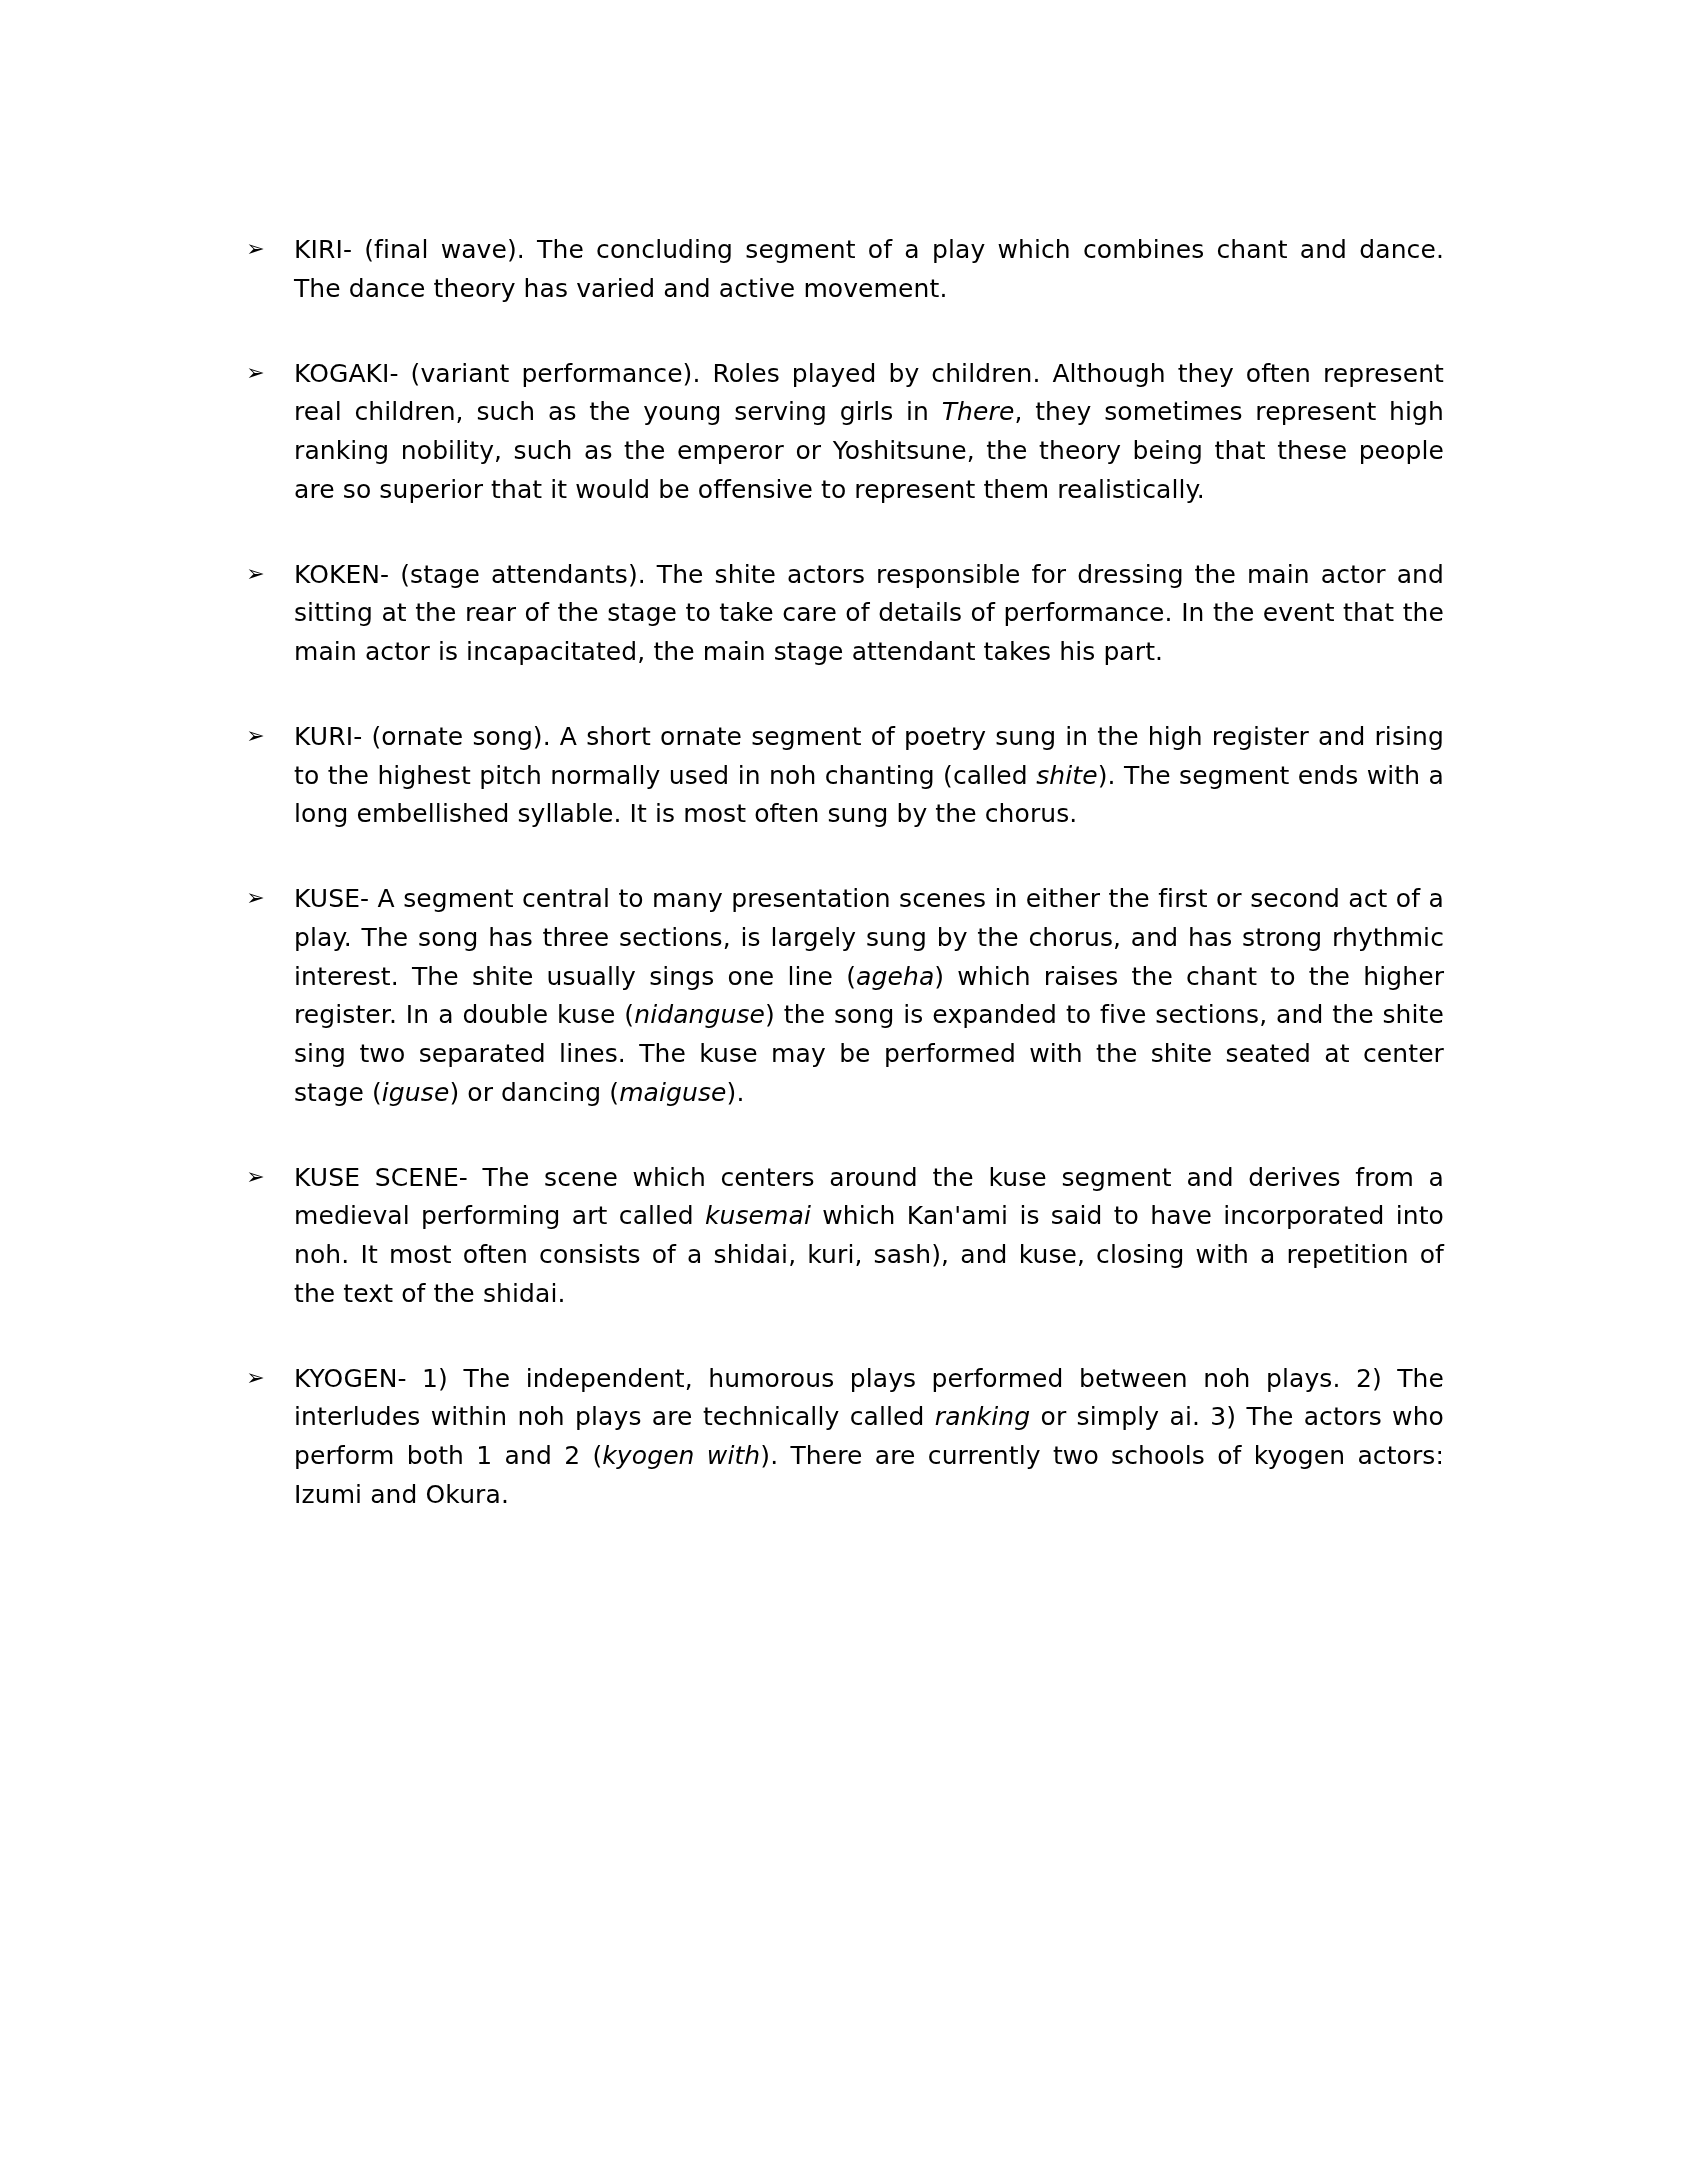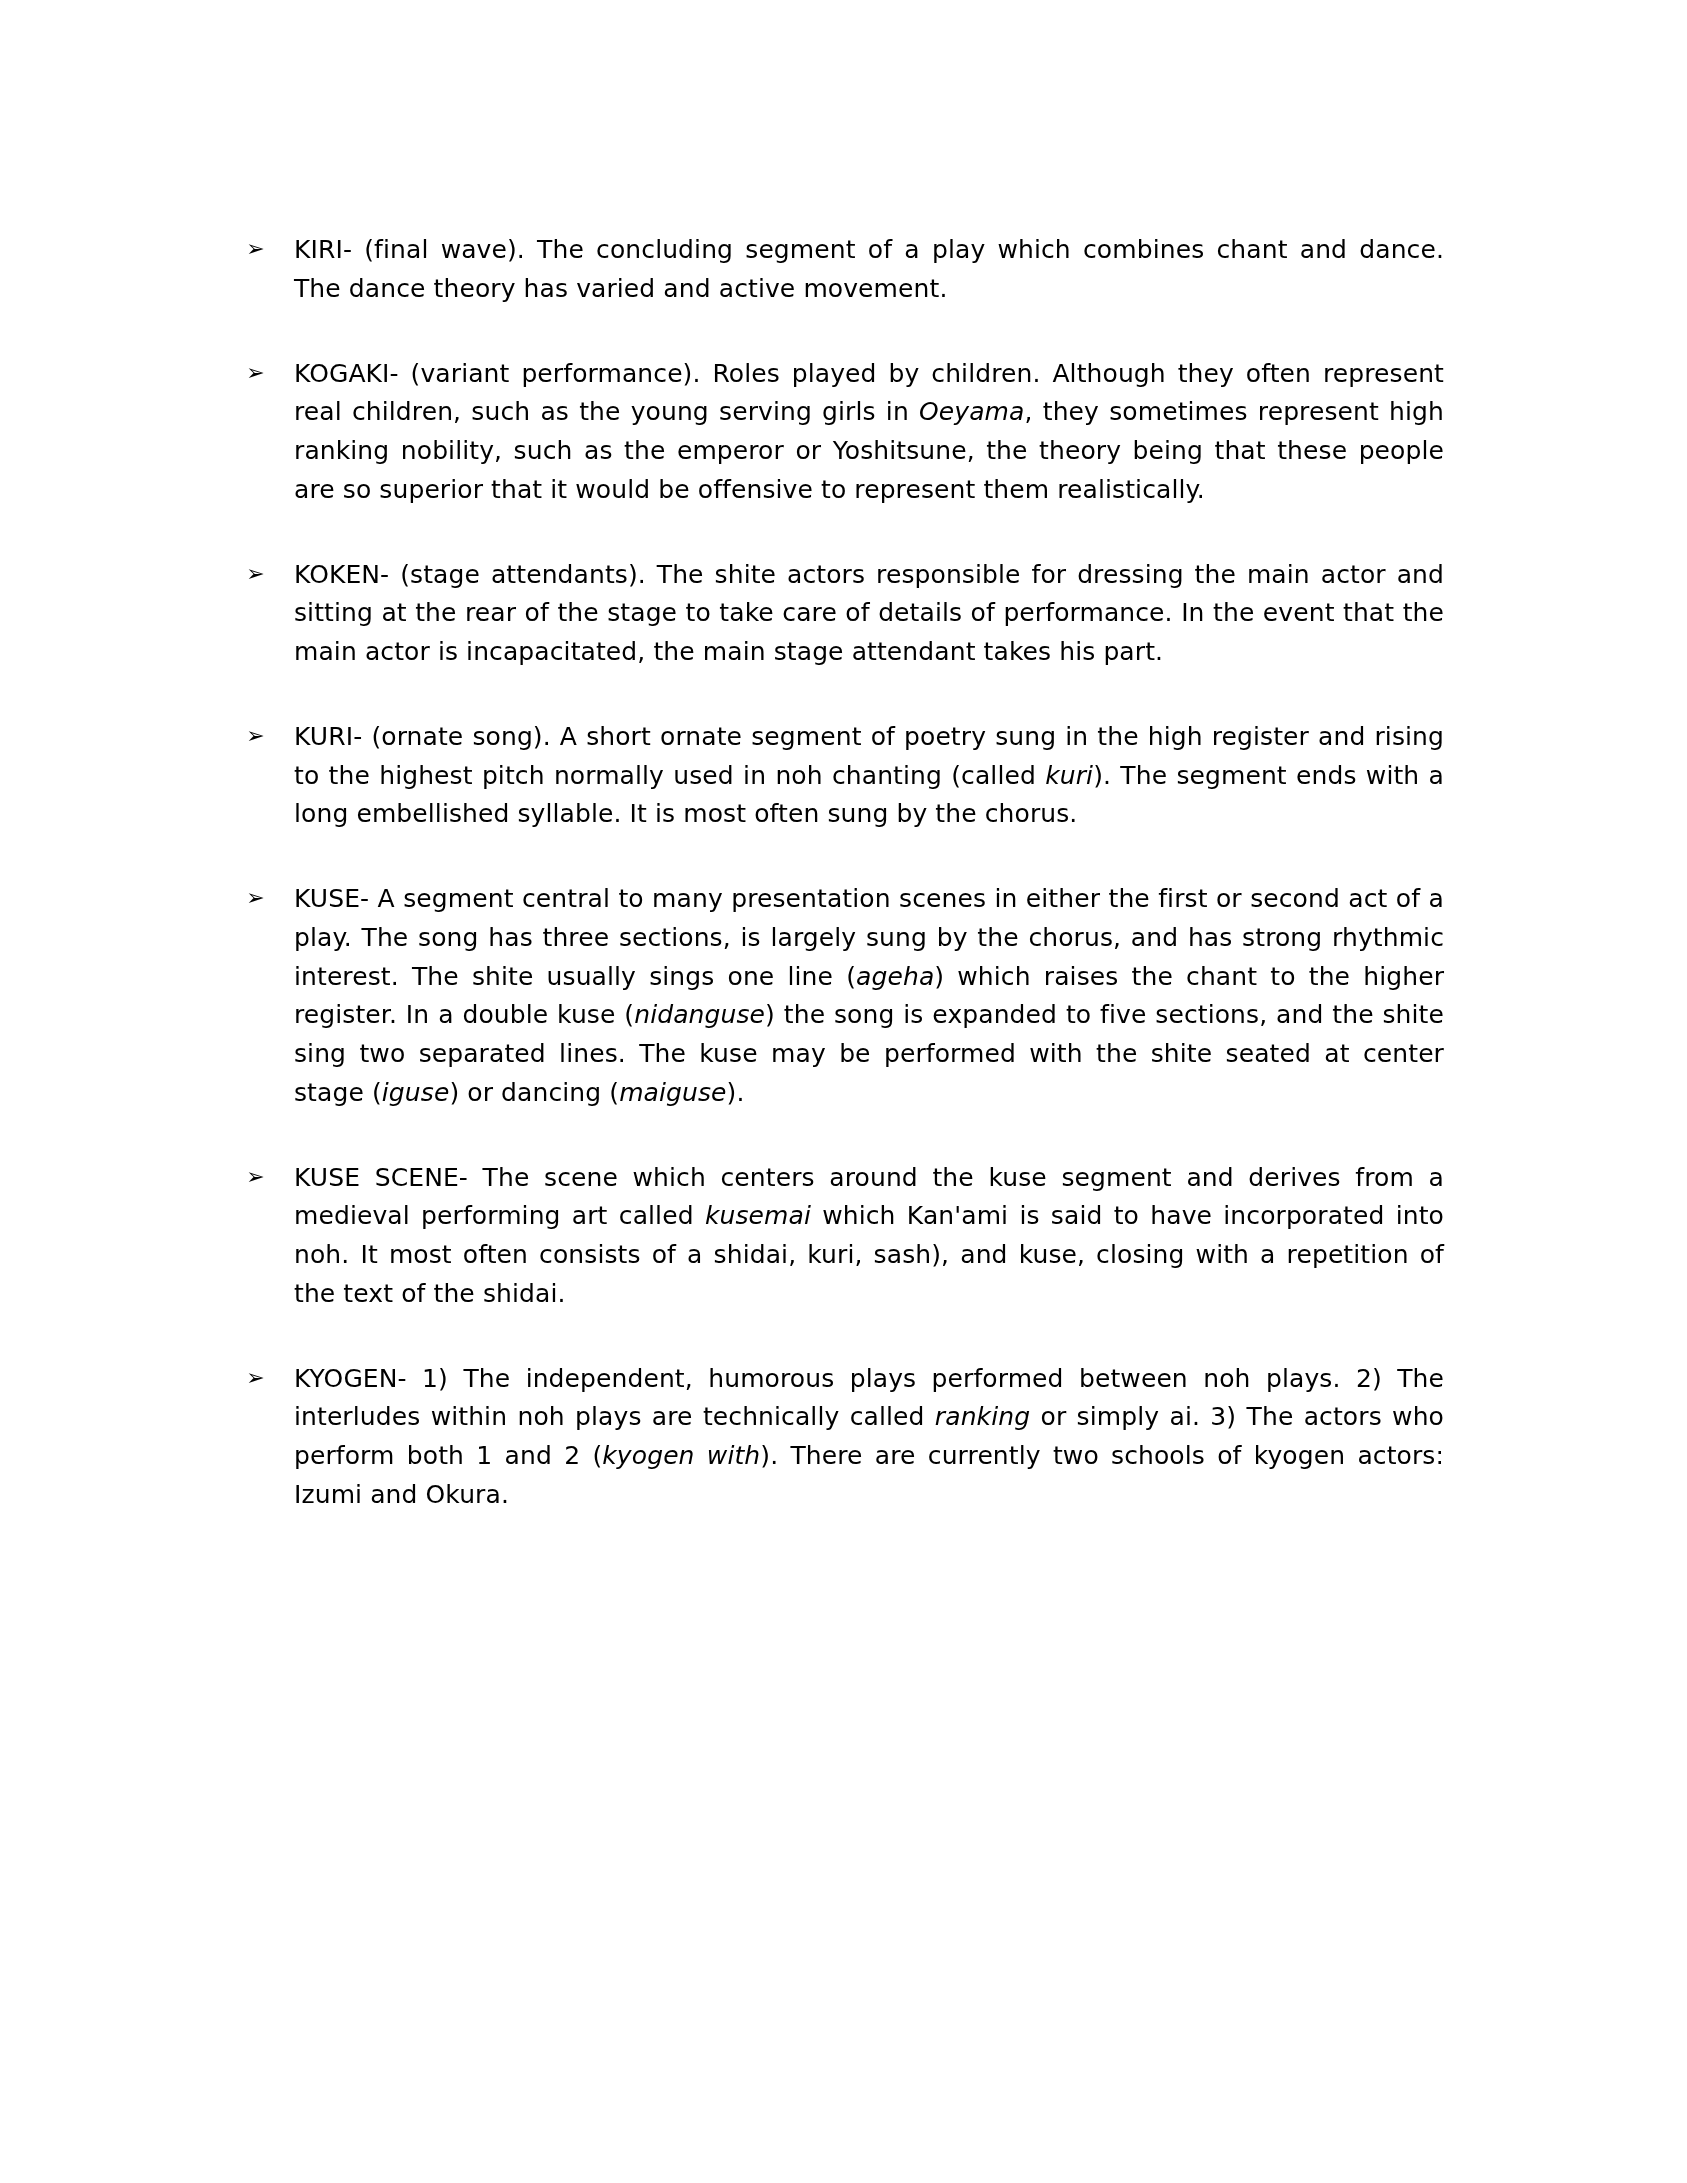--- a/index.html
+++ b/index.html
@@ -60,31 +60,31 @@
 <div class="page">
   <ul class="glossary-list">
 
     <li class="entry">
       <span class="bullet">➢</span>
       <span class="entry-text">KIRI- (final wave). The concluding segment of a play which combines chant and dance. The dance theory has varied and active movement.</span>
     </li>
 
     <li class="entry">
       <span class="bullet">➢</span>
-      <span class="entry-text">KOGAKI- (variant performance). Roles played by children. Although they often represent real children, such as the young serving girls in <i>Oeyama</i>, they sometimes represent high ranking nobility, such as the emperor or Yoshitsune, the theory being that these people are so superior that it would be offensive to represent them realistically.</span>
+      <span class="entry-text">KOGAKI- (variant performance). Roles played by children. Although they often represent real children, such as the young serving girls in <i>There</i>, they sometimes represent high ranking nobility, such as the emperor or Yoshitsune, the theory being that these people are so superior that it would be offensive to represent them realistically.</span>
     </li>
 
     <li class="entry">
       <span class="bullet">➢</span>
       <span class="entry-text">KOKEN- (stage attendants). The shite actors responsible for dressing the main actor and sitting at the rear of the stage to take care of details of performance. In the event that the main actor is incapacitated, the main stage attendant takes his part.</span>
     </li>
 
     <li class="entry">
       <span class="bullet">➢</span>
-      <span class="entry-text">KURI- (ornate song). A short ornate segment of poetry sung in the high register and rising to the highest pitch normally used in noh chanting (called <i>kuri</i>). The segment ends with a long embellished syllable. It is most often sung by the chorus.</span>
+      <span class="entry-text">KURI- (ornate song). A short ornate segment of poetry sung in the high register and rising to the highest pitch normally used in noh chanting (called <i>shite</i>). The segment ends with a long embellished syllable. It is most often sung by the chorus.</span>
     </li>
 
     <li class="entry">
       <span class="bullet">➢</span>
       <span class="entry-text">KUSE- A segment central to many presentation scenes in either the first or second act of a play. The song has three sections, is largely sung by the chorus, and has strong rhythmic interest. The shite usually sings one line (<i>ageha</i>) which raises the chant to the higher register. In a double kuse (<i>nidanguse</i>) the song is expanded to five sections, and the shite sing two separated lines. The kuse may be performed with the shite seated at center stage (<i>iguse</i>) or dancing (<i>maiguse</i>).</span>
     </li>
 
     <li class="entry">
       <span class="bullet">➢</span>
       <span class="entry-text">KUSE SCENE- The scene which centers around the kuse segment and derives from a medieval performing art called <i>kusemai </i>which Kan'ami is said to have incorporated into noh. It most often consists of a shidai, kuri, sash), and kuse, closing with a repetition of the text of the shidai.</span>

